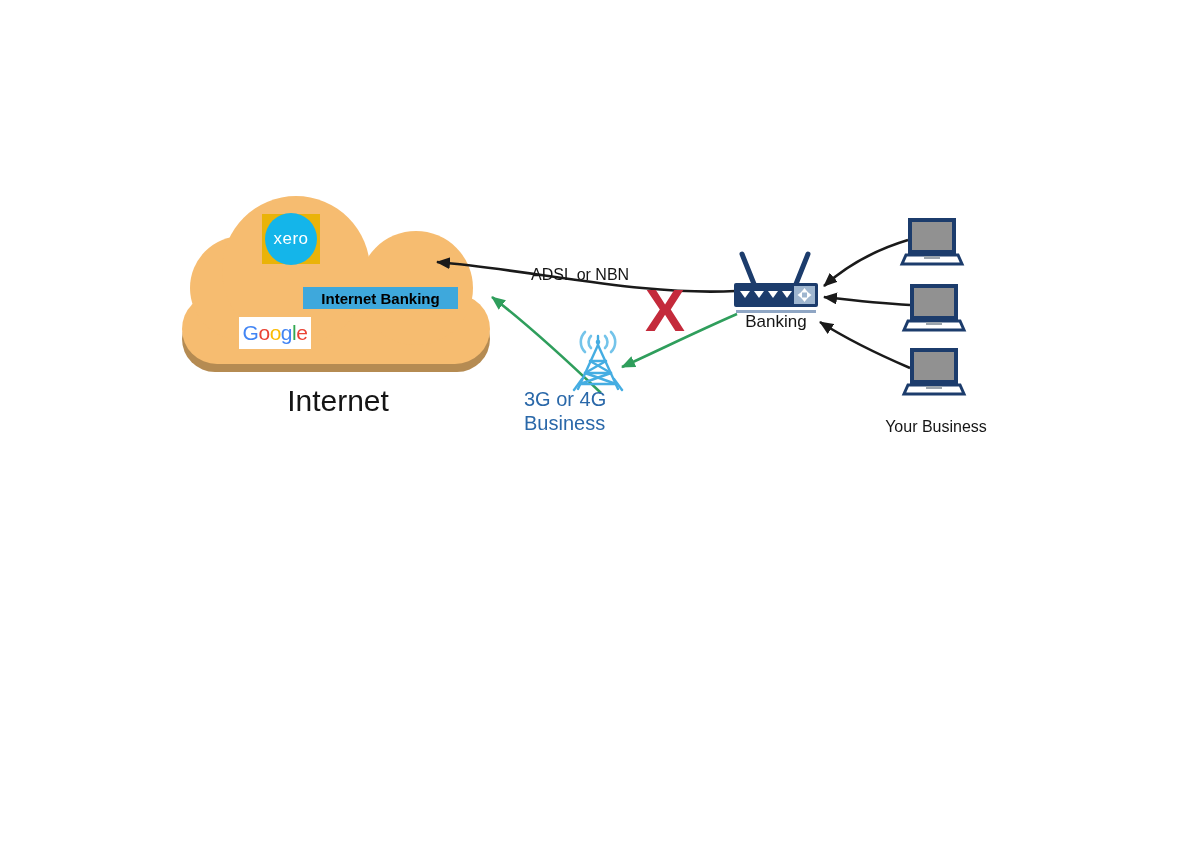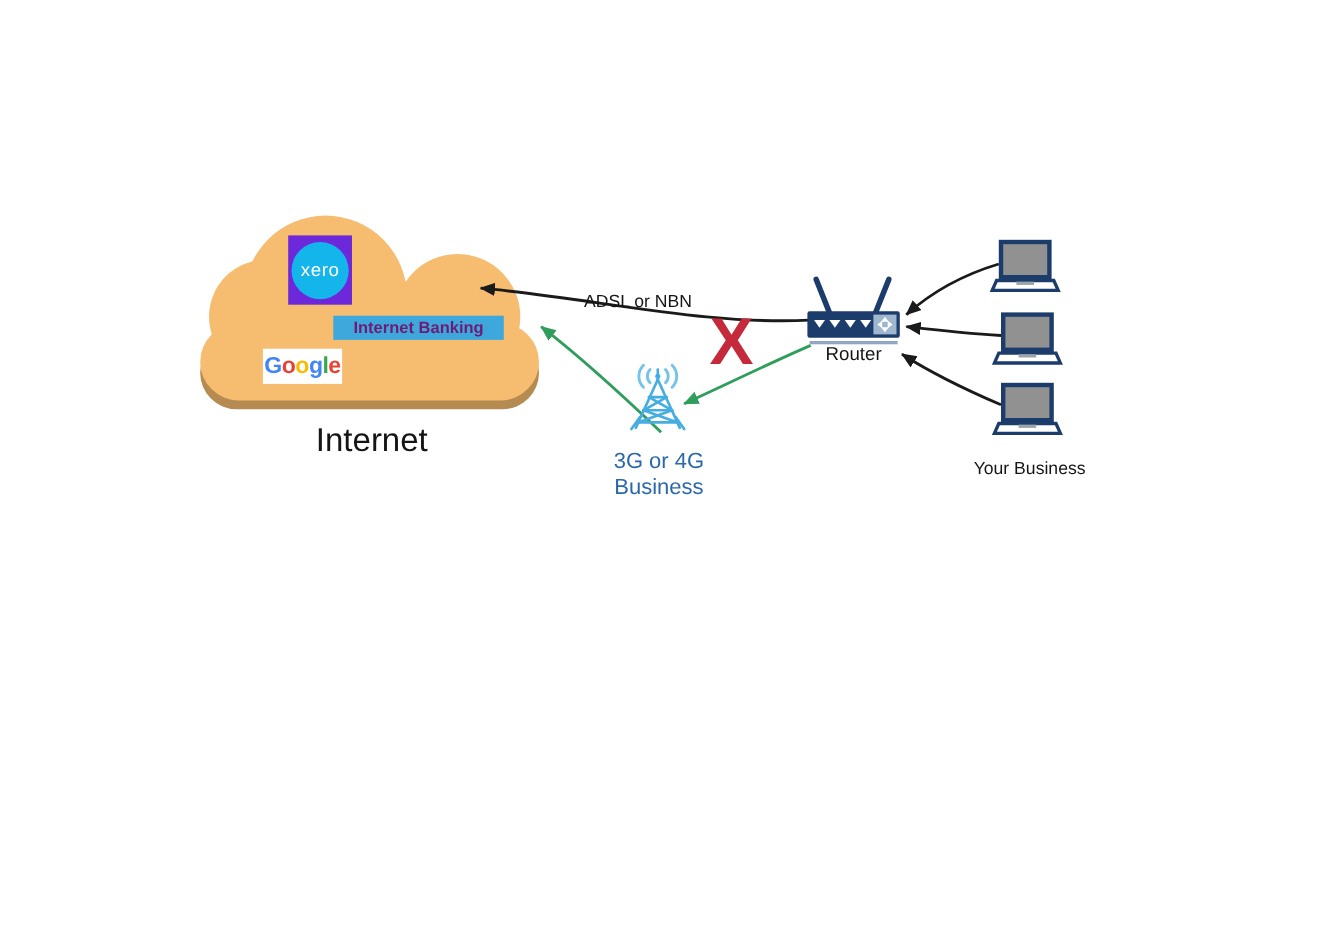--- a/index.html
+++ b/index.html
@@ -26,32 +26,32 @@
   .laptop-pad{fill:#9aa4ad;}
   .tower-line{stroke:var(--tower_blue);stroke-width:2.4;stroke-linecap:round;fill:none;}
   .signal-arc{stroke:var(--signal_blue);stroke-width:2.6;stroke-linecap:round;fill:none;}
   .signal-dot{fill:var(--tower_blue);}
 
   
   .adsl-label{font-size:16px;}
   .router-label{font-size:17px;width:84px;text-align:center;}
   .business-label{font-size:16px;width:170px;text-align:center;}
   .internet-label{font-size:30px;width:200px;text-align:center;}
-  .failover-label{font-size:20px;color:var(--label_blue);width:150px;text-align:center;margin-top:20px;}
+  .failover-label{font-size:20px;color:var(--label_blue);width:150px;}
   .fail-x{font-size:60px;font-weight:700;color:var(--fail_red);line-height:1;}
   .title{font-size:42px;color:var(--title_green);width:500px;text-align:center;}
 
-  .xero-box{width:58px;height:63px;background:#6d28d9;display:flex;align-items:center;justify-content:center;}
+  .xero-box{width:58px;height:50px;background:#eab308;display:flex;align-items:center;justify-content:center;}
   .xero-circle{width:52px;height:52px;border-radius:50%;background:var(--xero_cyan);
                display:flex;align-items:center;justify-content:center;}
   .xero-text{color:#fff;font-size:17px;letter-spacing:.5px;}
   .banner{width:155px;height:22px;background:var(--banner_blue);display:flex;align-items:center;justify-content:center;}
-  .banner-text{color:#701a75;font-weight:700;font-size:15px;}
+  .banner-text{color:#000000;font-weight:700;font-size:15px;}
   .google-box{width:72px;height:32px;background:#fff;display:flex;align-items:center;justify-content:center;}
-  .google-text{font-size:21px;font-weight:700;letter-spacing:-.5px;}
+  .google-text{font-size:21px;font-weight:400;letter-spacing:-.5px;}
 </style>
 </head>
 <body>
 
 <div id="stage">
 
   <svg id="diagram-svg" width="1200" height="855" viewBox="0 0 1200 855">
     <defs>
       <marker id="ah-black" markerUnits="userSpaceOnUse" markerWidth="16" markerHeight="13" refX="13" refY="6" orient="auto">
         <path class="ah-black" d="M0,0 L14,6 L0,12 Z"></path>
@@ -150,21 +150,21 @@
   <div class="abs google-box" style="left:239px;top:317px;">
     <span class="google-text"><span style="color: rgb(66, 133, 244);">G</span><span style="color: rgb(234, 67, 53);">o</span><span style="color: rgb(251, 188, 5);">o</span><span style="color: rgb(66, 133, 244);">g</span><span style="color: rgb(52, 168, 83);">l</span><span style="color: rgb(234, 67, 53);">e</span></span>
   </div>
 
   <div class="abs lbl internet-label" style="left:238px;top:366px;margin-top:18px;">Internet</div>
 
   <div class="abs lbl adsl-label" style="left:531px;top:266px;">ADSL or NBN</div>
 
   <div class="abs fail-x" style="left:645px;top:281px;">X</div>
 
-  <div class="abs lbl router-label" style="left:734px;top:312px;">Router</div>
+  <div class="abs lbl router-label" style="left:734px;top:312px;">Banking</div>
 
   <div class="abs failover-label" style="left:524px;top:388px;">3G or 4G</div>
   <div class="abs failover-label" style="left:524px;top:412px;">Business</div>
 
   <div class="abs lbl business-label" style="left:851px;top:418px;">Your Business</div>
 
 
 </div>
 
 </body></html>

